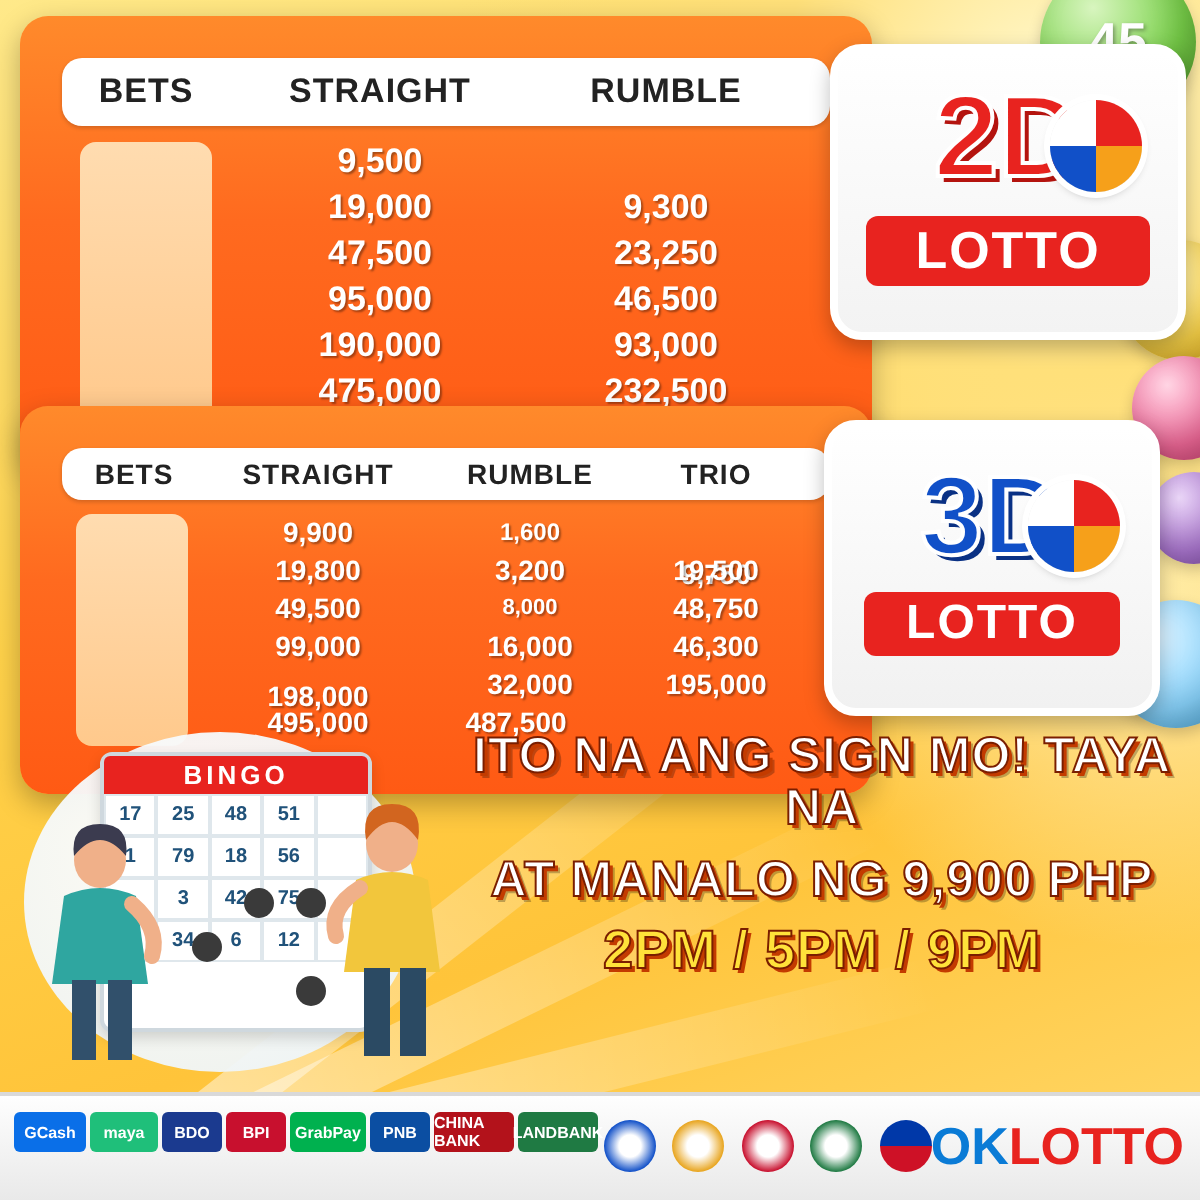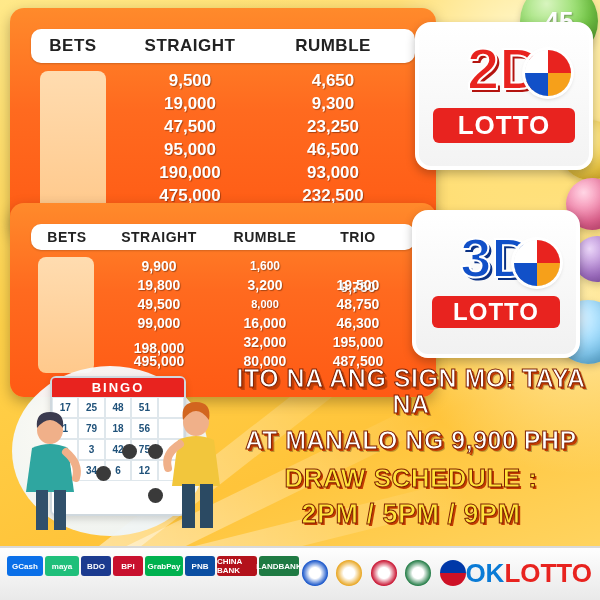--- a/index.html
+++ b/index.html
@@ -135,21 +135,20 @@
     <div class="hdr">
       <div style="width:84px;font-size:17px;">BETS</div>
       <div style="width:150px;font-size:17px;">STRAIGHT</div>
       <div style="width:136px;font-size:17px;">RUMBLE</div>
     </div>
     <div class="rows betless" style="position:relative;">
       <div class="betwrap" style="position:absolute;left:9px;top:2px;width:66px;height:140px;"></div>
       <div class="row" style="height:23px;margin-top:2px;">
         <div class="cell betcol" style="width:84px;font-size:15px;background:transparent;">10</div>
         <div class="cell" style="width:150px;font-size:17px;">9,500</div>
-        <div class="cell" style="width:136px;font-size:17px;">4,650</div>
       </div>
       <div class="row">
         <div class="cell betcol" style="width:84px;font-size:15px;background:transparent;">20</div>
         <div class="cell" style="width:150px;font-size:17px;">19,000</div>
         <div class="cell" style="width:136px;font-size:17px;">9,300</div>
       </div>
       <div class="row">
         <div class="cell betcol" style="width:84px;font-size:15px;background:transparent;">50</div>
         <div class="cell" style="width:150px;font-size:17px;">47,500</div>
         <div class="cell" style="width:136px;font-size:17px;">23,250</div>
@@ -207,21 +206,20 @@
       </div>
       <div class="row" style="height:19px;">
         <div class="cell betcol" style="width:72px;font-size:12px;background:transparent;">200</div>
         <div class="cell" style="width:112px;font-size:14px;margin-top:12px;">198,000</div>
         <div class="cell" style="width:100px;font-size:14px;">32,000</div>
         <div class="cell" style="width:86px;font-size:14px;">195,000</div>
       </div>
       <div class="row" style="height:19px;">
         <div class="cell betcol" style="width:72px;font-size:12px;background:transparent;">500</div>
         <div class="cell" style="width:112px;font-size:14px;">495,000</div>
-        <div class="cell" style="width:100px;font-size:14px;">80,000</div>
         <div class="cell" style="width:86px;font-size:14px;">487,500</div>
       </div>
     </div>
   </div>
 
   <div class="logo2d">
     <div class="bigtxt red2d" style="padding-top:14px;">2D</div>
     <div class="swirl" style="right:18px;top:24px;"></div>
     <div class="lottopill" style="margin:10px 14px 0 14px;font-size:26px;padding:2px 0;">LOTTO</div>
   </div>
@@ -278,21 +276,20 @@
       <path d="M26 38 q18 -8 36 0 l6 46 h-48z" fill="#f2c63c"></path>
       <rect x="30" y="82" width="13" height="44" fill="#2b4a63"></rect>
       <rect x="48" y="82" width="13" height="44" fill="#2b4a63"></rect>
       <path d="M28 42 q-16 10 -12 24" stroke="#f0b089" stroke-width="8" fill="none" stroke-linecap="round"></path>
     </svg>
   </div>
 
   <div class="promo">
     <div class="promoline" style="font-size:25px;">ITO NA ANG SIGN MO! TAYA NA</div>
     <div class="promoline" style="font-size:25px;margin-top:10px;">AT MANALO NG 9,900 PHP</div>
-    <div class="promoline yellowline" style="font-size:26px;margin-top:12px;">DRAW SCHEDULE :</div>
     <div class="promoline yellowline" style="font-size:27px;margin-top:8px;">2PM / 5PM / 9PM</div>
   </div>
 
   <div class="footer">
     <div style="position:absolute;left:6px;top:8px;display:flex;align-items:center;">
       <span class="paychip" style="background:#0a6fe8;width:36px;">GCash</span>
       <span class="paychip" style="background:#1fbf7a;width:34px;">maya</span>
       <span class="paychip" style="background:#1b3a8f;width:30px;">BDO</span>
       <span class="paychip" style="background:#c8102e;width:30px;">BPI</span>
       <span class="paychip" style="background:#00b14f;width:38px;">GrabPay</span>

